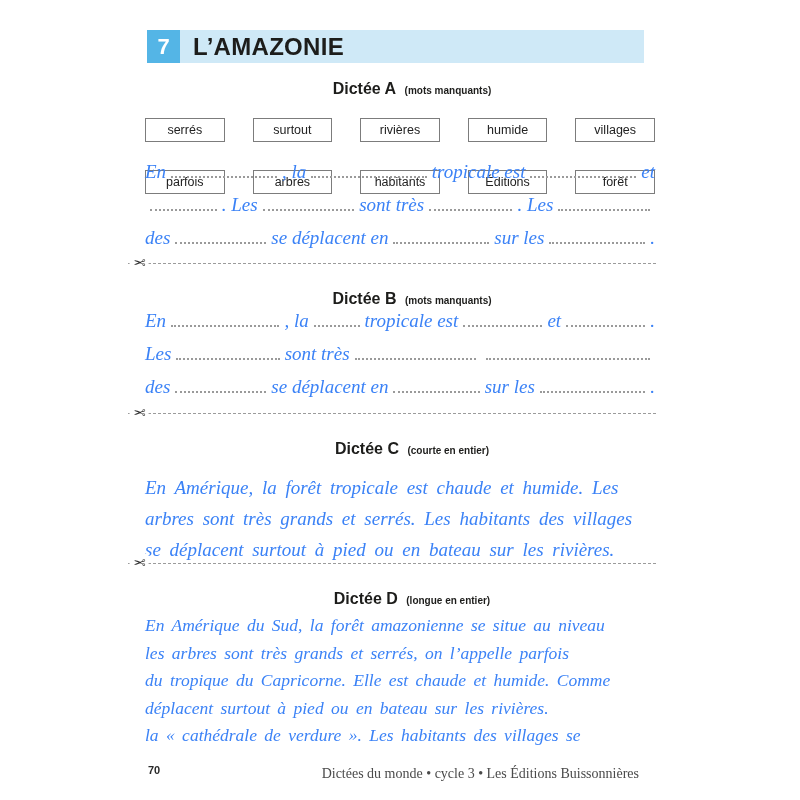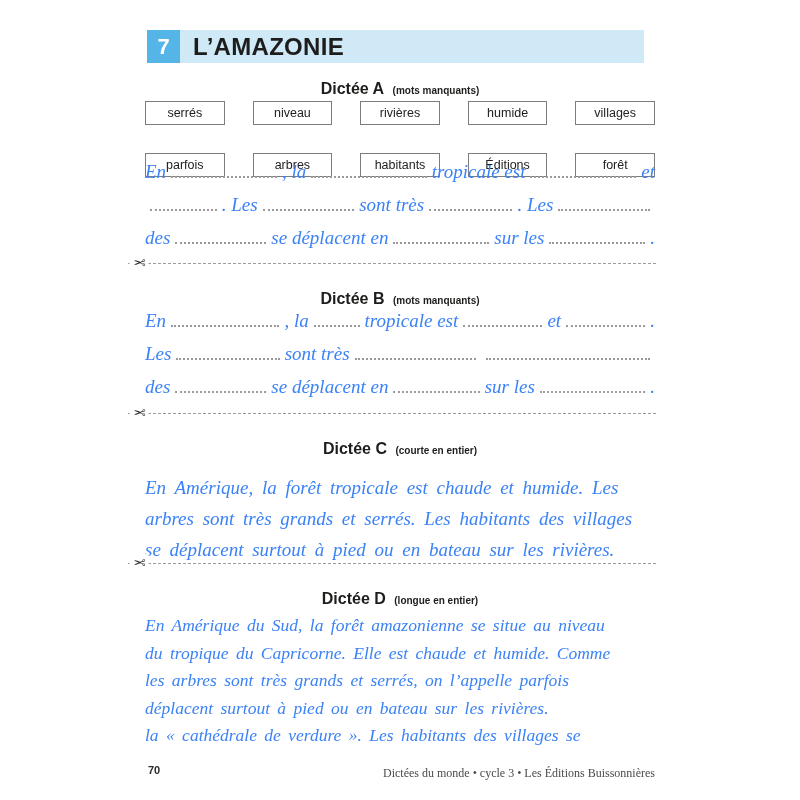--- a/index.html
+++ b/index.html
@@ -10,26 +10,26 @@
   .page{position:absolute;left:145px;top:0;width:510px;height:800px;}
 
   
   .header-bar{position:absolute;left:2px;top:30px;width:497px;height:33px;background:#cfe9f7;}
   .header-num{position:absolute;left:0;top:0;width:33px;height:33px;background:#54b5e6;
     color:#fff;font-weight:bold;font-size:22px;text-align:center;line-height:33px;}
   .header-title{position:absolute;left:46px;top:0;height:33px;line-height:34px;
     font-size:24px;font-weight:bold;letter-spacing:0.3px;color:#1d1d1b;}
 
   
-  .sec-head{position:absolute;left:0;width:510px;text-align:center;white-space:nowrap;}
+  .sec-head{position:absolute;left:12px;width:510px;text-align:center;white-space:nowrap;}
   .sec-title{font-size:16px;font-weight:bold;color:#1d1d1b;}
   .sec-sub{font-size:10px;font-weight:bold;color:#1d1d1b;margin-left:4px;}
 
   
-  .word-grid{position:absolute;left:0;top:101px;width:510px;display:grid;
+  .word-grid{position:absolute;left:0;top:118px;width:510px;display:grid;
     grid-template-columns:repeat(5,1fr);column-gap:8px;row-gap:6px;gap:28px;}
   .word-box{border:1px solid #7c7c7c;background:#fff;height:22px;line-height:22px;
     text-align:center;font-size:12.5px;color:#222;}
 
   
   .cursive{font-family:Liberation Serif, serif;font-style:italic;color:#3b82f6;}
   .fill-block{position:absolute;left:0;width:510px;}
   .fill-line{display:flex;align-items:baseline;height:33px;font-size:19px;}
   .fill-line .txt{white-space:nowrap;}
   .bl{flex-grow:1;height:0;border-bottom:2px dotted #9a9a9a;margin:0 5px;min-width:34px;}
@@ -39,41 +39,41 @@
   .para-line.small{font-size:17.5px;line-height:27.5px;word-spacing:3px;}
 
   
   .cutline{position:absolute;left:-17px;width:528px;height:0;border-top:1.5px dashed #9b9b9b;}
   .scissors{position:absolute;left:2px;top:-10px;font-size:15px;line-height:18px;
     background:#fff;padding:0 3px;transform:scaleX(-1);color:#333;
     font-family:"DejaVu Sans", sans-serif;font-style:normal;}
 
   
   .footer-page{position:absolute;left:3px;top:764px;font-size:11px;font-weight:bold;color:#2a2a2a;}
-  .footer-imprint{position:absolute;right:0;top:766px;font-size:12px;color:#4a4a4a;
+  .footer-imprint{position:absolute;right:16px;top:766px;font-size:14px;color:#4a4a4a;
     font-family:"Liberation Serif", serif;}
 </style>
 </head>
 <body>
 
 <div class="page">
 
   <div class="header-bar">
     <div class="header-num">7</div>
     <div class="header-title">L’AMAZONIE</div>
   </div>
 
   <div class="sec-head" style="top:80px;">
     <span class="sec-title">Dictée A</span>
     <span class="sec-sub">(mots manquants)</span>
   </div>
 
   <div class="word-grid">
     <div class="word-box">serrés</div>
-    <div class="word-box">niveau</div>
+    <div class="word-box">surtout</div>
     <div class="word-box">rivières</div>
     <div class="word-box">humide</div>
     <div class="word-box">villages</div>
     <div class="word-box">parfois</div>
     <div class="word-box">arbres</div>
     <div class="word-box">habitants</div>
     <div class="word-box">Éditions</div>
     <div class="word-box">forêt</div>
   </div>
 
@@ -165,22 +165,22 @@
     <span class="scissors">✂</span>
   </div>
 
   <div class="sec-head" style="top:590px;">
     <span class="sec-title">Dictée D</span>
     <span class="sec-sub">(longue en entier)</span>
   </div>
 
   <div class="para-block cursive" style="top:612px;">
     <div class="para-line small">En Amérique du Sud, la forêt amazonienne se situe au niveau</div>
+    <div class="para-line small">les arbres sont très grands et serrés, on l’appelle parfois</div>
     <div class="para-line small">du tropique du Capricorne. Elle est chaude et humide. Comme</div>
-    <div class="para-line small">les arbres sont très grands et serrés, on l’appelle parfois</div>
     <div class="para-line small">déplacent surtout à pied ou en bateau sur les rivières.</div>
     <div class="para-line small">la « cathédrale de verdure ». Les habitants des villages se</div>
   </div>
 
   <div class="footer-page">70</div>
   <div class="footer-imprint">Dictées du monde • cycle 3 • Les Éditions Buissonnières</div>
 
 </div>
 
 </body></html>

